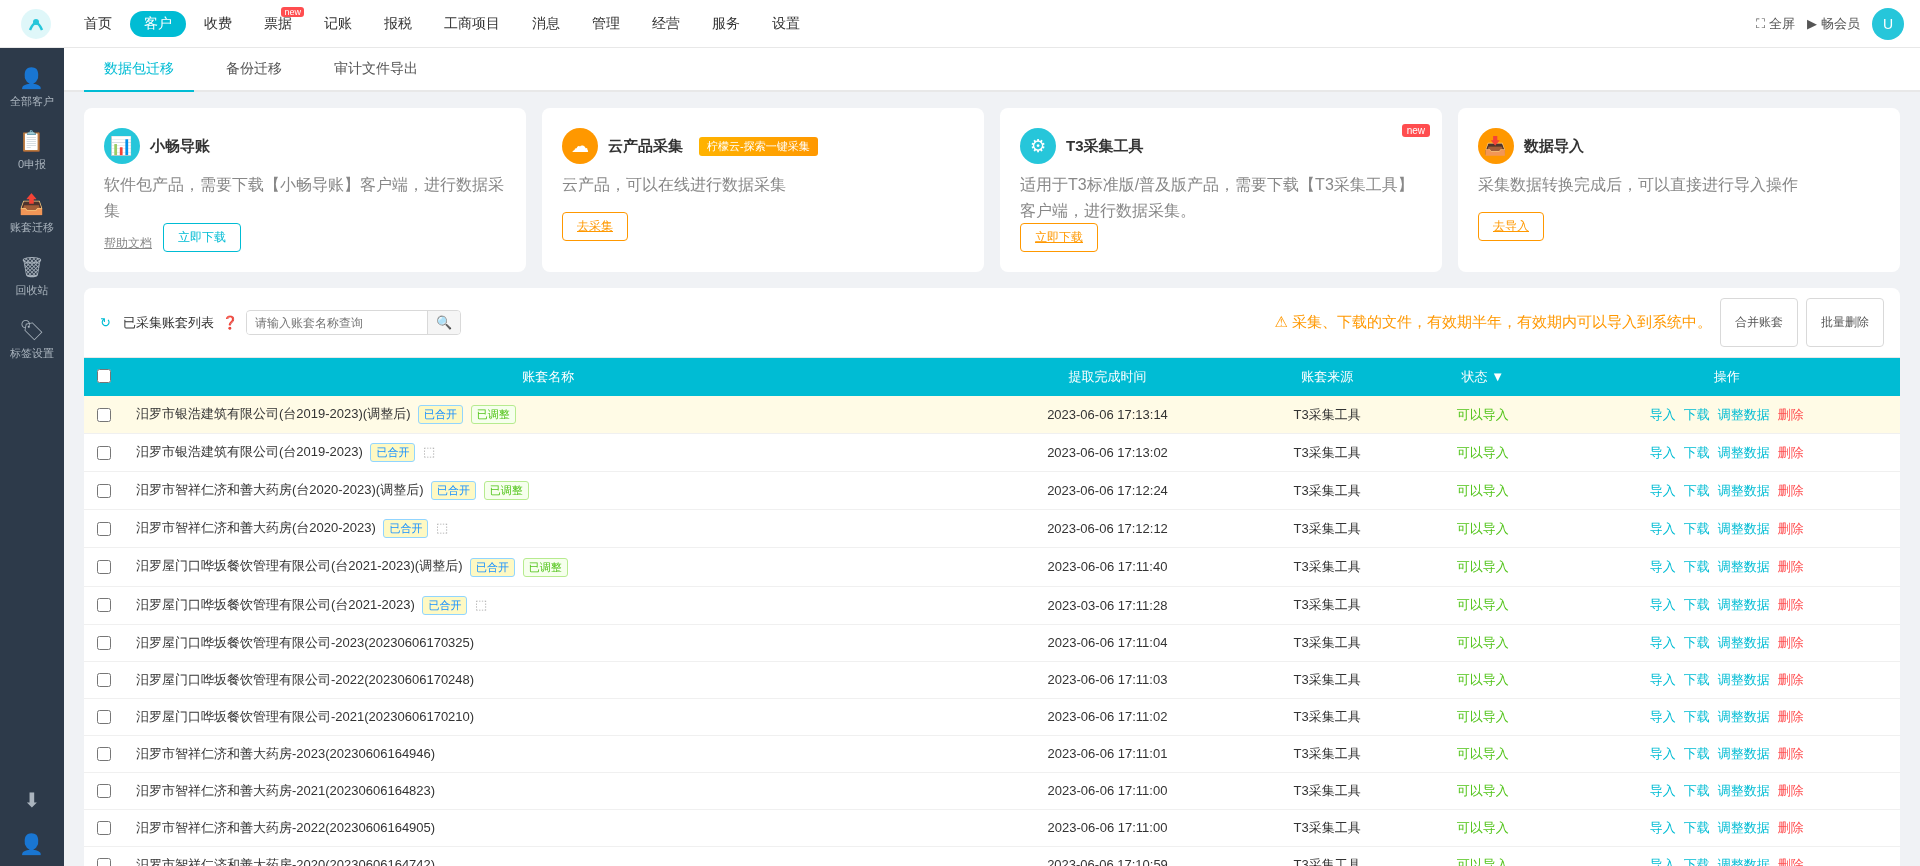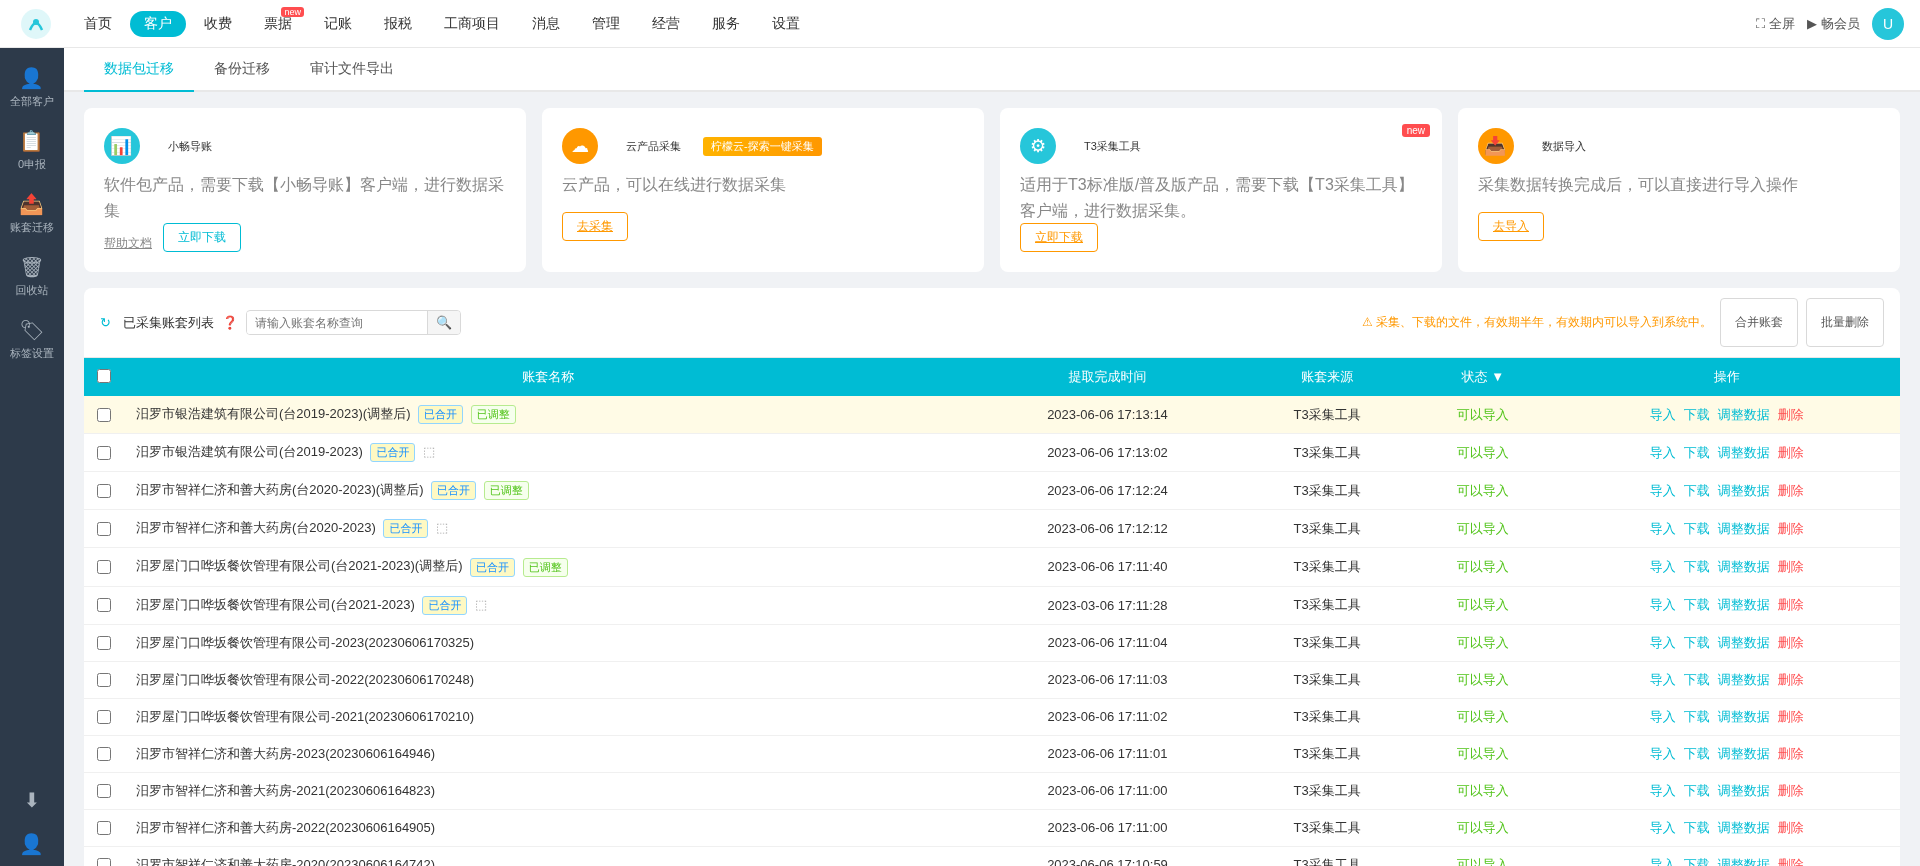--- a/index.html
+++ b/index.html
@@ -57,21 +57,21 @@
     
     .main-wrap {
       margin-top: 48px; margin-left: 64px;
       padding: 0; height: calc(100vh - 48px);
       overflow: hidden; display: flex; flex-direction: column;
     }
 
     
     .tabs-bar {
       background: #fff; padding: 0 20px;
-      display: flex; align-items: flex-end; gap: 0;
+      display: flex; align-items: flex-end; gap: 12px;
       border-bottom: 2px solid #e8e8e8;
     }
     .tab-item {
       padding: 12px 20px; cursor: pointer; font-size: 14px;
       color: #555; border-bottom: 2px solid transparent; margin-bottom: -2px;
     }
     .tab-item.active { color: #00bcd4; border-bottom: 2px solid #00bcd4; font-weight: 500; }
 
     
     .content-area {
@@ -87,40 +87,40 @@
     .card {
       background: #fff; border-radius: 8px;
       padding: 20px; position: relative;
     }
     .card-header { display: flex; align-items: center; gap: 10px; margin-bottom: 8px; }
     .card-icon {
       width: 36px; height: 36px; border-radius: 50%;
       display: flex; align-items: center; justify-content: center;
       font-size: 18px; color: #fff;
     }
-    .card-title { font-size: 11px; font-weight: 400; margin-left: 18px; }
+    .card-title { font-size: 15px; font-weight: 700; }
     .card-desc { font-size: 16px; color: #888; line-height: 1.6; min-height: 40px; }
     .card-actions { display: flex; align-items: flex-end; gap: 11px; margin-top: 0; }
     .btn-outline {
       padding: 5px 14px; border-radius: 4px; font-size: 12px; cursor: pointer;
       border: 1px solid; background: #fff;
     }
     .btn-outline.teal { border-color: #00bcd4; color: #00bcd4; }
     .btn-outline.orange { border-color: #ff9800; color: #ff9800; text-decoration: underline; }
     .btn-link { color: #888; font-size: 12px; cursor: pointer; text-decoration: underline; }
 
     .card-badge-new {
       position: absolute; top: 16px; right: 12px;
       background: #ff4d4f; color: #fff; font-size: 10px;
       padding: 1px 5px; border-radius: 3px;
     }
     .card-promo-tag {
       background: linear-gradient(90deg, #ffb300, #ff9800);
       color: #fff; font-size: 11px; padding: 2px 8px; border-radius: 3px;
-      margin-left: 12px;
+      margin-left: 6px;
     }
 
     
     .table-section { background: #fff; border-radius: 8px; overflow: hidden; }
     .table-toolbar {
       display: flex; align-items: center; padding: 10px 16px;
       gap: 8px; border-bottom: 1px solid #e8e8e8;
     }
     .table-toolbar-left { display: flex; align-items: center; gap: 8px; flex: 1; }
     .table-toolbar-right { display: flex; align-items: center; gap: 8px; }
@@ -129,21 +129,21 @@
       display: flex; align-items: center;
       border: 1px solid #d9d9d9; border-radius: 4px; overflow: hidden;
     }
     .search-wrap input {
       border: none; outline: none; padding: 4px 8px; font-size: 12px; width: 180px;
     }
     .search-wrap .search-btn {
       background: #f5f5f5; border-left: 1px solid #d9d9d9;
       padding: 4px 8px; cursor: pointer; font-size: 13px;
     }
-    .notice-text { font-size: 12px; color: #ff9800; }
+    .notice-text { font-size: 15px; color: #ff9800; }
     .btn-default {
       padding: 15px 14px; border-radius: 4px; font-size: 12px; cursor: pointer;
       background: #fff; color: #555; border: 1px solid #d9d9d9;
     }
 
     
     table { width: 100%; border-collapse: collapse; }
     thead tr { background: #00bcd4; }
     thead th {
       color: #fff; font-size: 13px; font-weight: 500;

